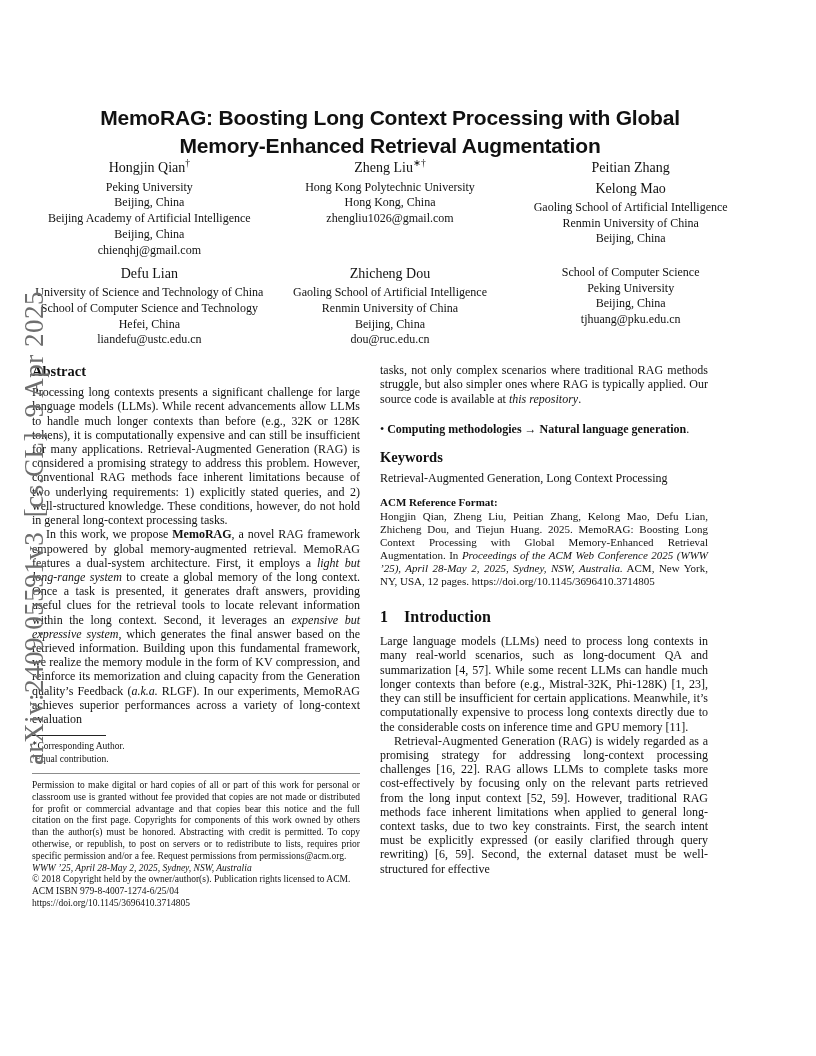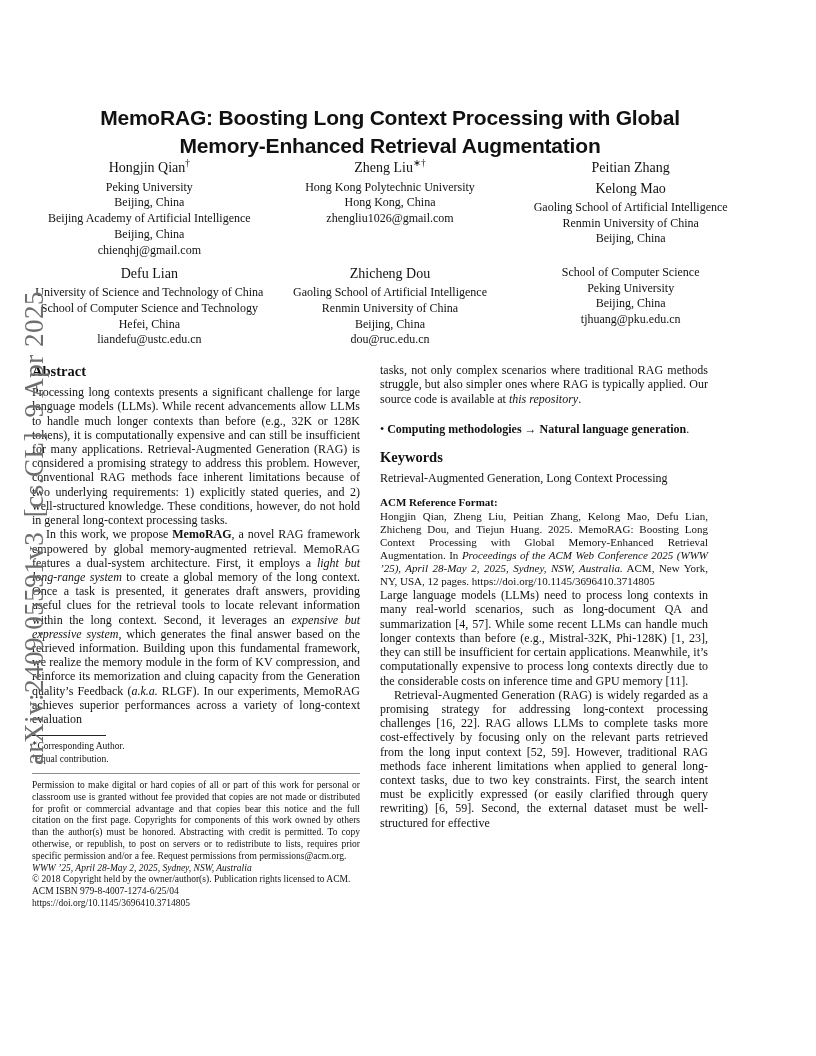--- a/index.html
+++ b/index.html
@@ -147,19 +147,20 @@
         <p><span>tasks, not only complex scenarios where traditional RAG methods struggle, but also simpler ones where RAG is typically applied. Our source code is available at </span><span style="font-style: italic;">this repository</span><span>.</span></p>
 
         <p class="ccsline"><span>• </span><span style="font-weight: bold;">Computing methodologies</span><span style="font-weight: bold;"> → </span><span style="font-weight: bold;">Natural language generation</span><span>.</span></p>
 
         <h2>Keywords</h2>
         <p>Retrieval-Augmented Generation, Long Context Processing</p>
 
         <div class="refhead">ACM Reference Format:</div>
         <p class="ref"><span>Hongjin Qian, Zheng Liu, Peitian Zhang, Kelong Mao, Defu Lian, Zhicheng Dou, and Tiejun Huang. 2025. MemoRAG: Boosting Long Context Processing with Global Memory-Enhanced Retrieval Augmentation. In </span><span style="font-style: italic;">Proceedings of the ACM Web Conference 2025 (WWW ’25), April 28-May 2, 2025, Sydney, NSW, Australia.</span><span> ACM, New York, NY, USA, 12 pages. </span><span>https://doi.org/10.1145/3696410.3714805</span></p>
 
+        <h2 class="sec"><span class="secnum">1</span><span>Introduction</span></h2>
         <p>Large language models (LLMs) need to process long contexts in many real-world scenarios, such as long-document QA and summarization [4, 57]. While some recent LLMs can handle much longer contexts than before (e.g., Mistral-32K, Phi-128K) [1, 23], they can still be insufficient for certain applications. Meanwhile, it’s computationally expensive to process long contexts directly due to the considerable costs on inference time and GPU memory [11].</p>
         <p class="indent">Retrieval-Augmented Generation (RAG) is widely regarded as a promising strategy for addressing long-context processing challenges [16, 22]. RAG allows LLMs to complete tasks more cost-effectively by focusing only on the relevant parts retrieved from the long input context [52, 59]. However, traditional RAG methods face inherent limitations when applied to general long-context tasks, due to two key constraints. First, the search intent must be explicitly expressed (or easily clarified through query rewriting) [6, 59]. Second, the external dataset must be well-structured for effective</p>
       </div>
 
     </div>
   </div>
 </div>
 
 </body></html>

